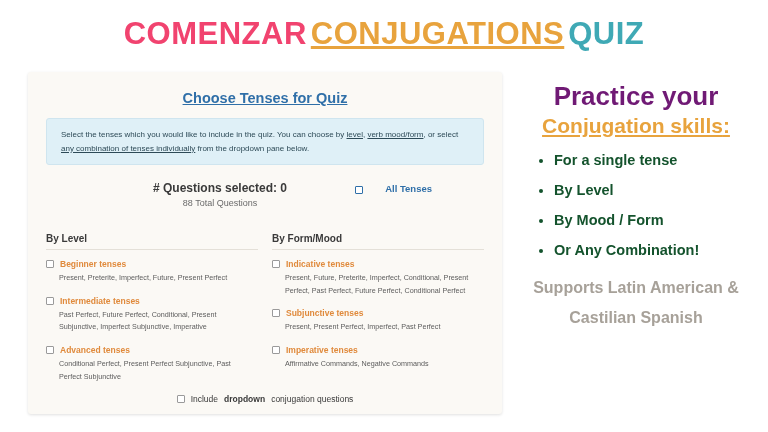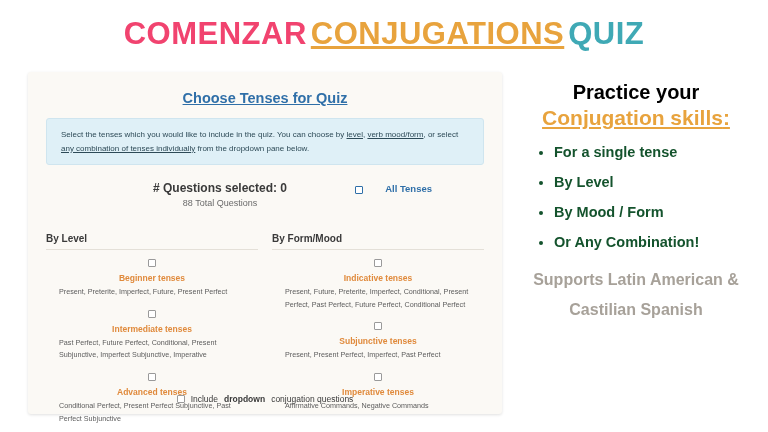--- a/index.html
+++ b/index.html
@@ -106,21 +106,20 @@
     color: #3a3a3a;
     padding-bottom: 5px;
     border-bottom: 1px solid #e4e0d8;
     margin-bottom: 9px;
   }
   .grp { margin-bottom: 11px; }
   .grp-row {
     display: flex;
     align-items: center;
     gap: 6px;
-    flex-direction: column;
   }
   .grp-label {
     font-size: 8.5px;
     font-weight: bold;
     color: #e08a3c;
   }
   .grp-desc {
     font-size: 7.2px;
     color: #5c5c5c;
     line-height: 1.75;
@@ -152,23 +151,23 @@
   .footer-row b { font-weight: bold; }
 
   
   .right {
     position: absolute;
     left: 512px; top: 80px;
     width: 248px;
     text-align: center;
   }
   .r-line1 {
-    color: #000000;
-    font-weight: bold;
-    font-size: 20px;
+    color: #701a75;
+    font-weight: bold;
+    font-size: 26px;
     line-height: 1.25;
   }
   .r-line2 {
     color: #e8a33d;
     font-weight: bold;
     font-size: 21px;
     text-decoration: underline;
     line-height: 1.25;
   }
   .r-line2 .nounder { text-decoration: none; }

